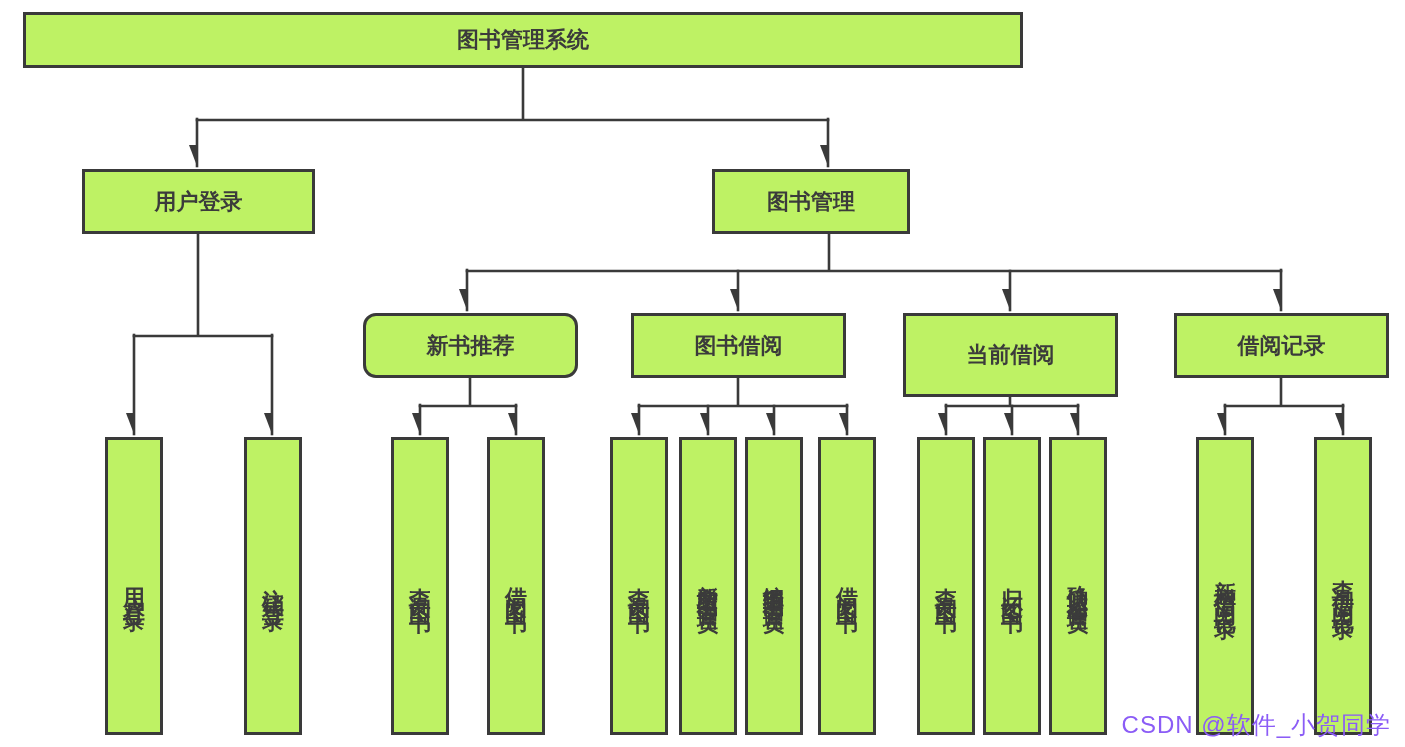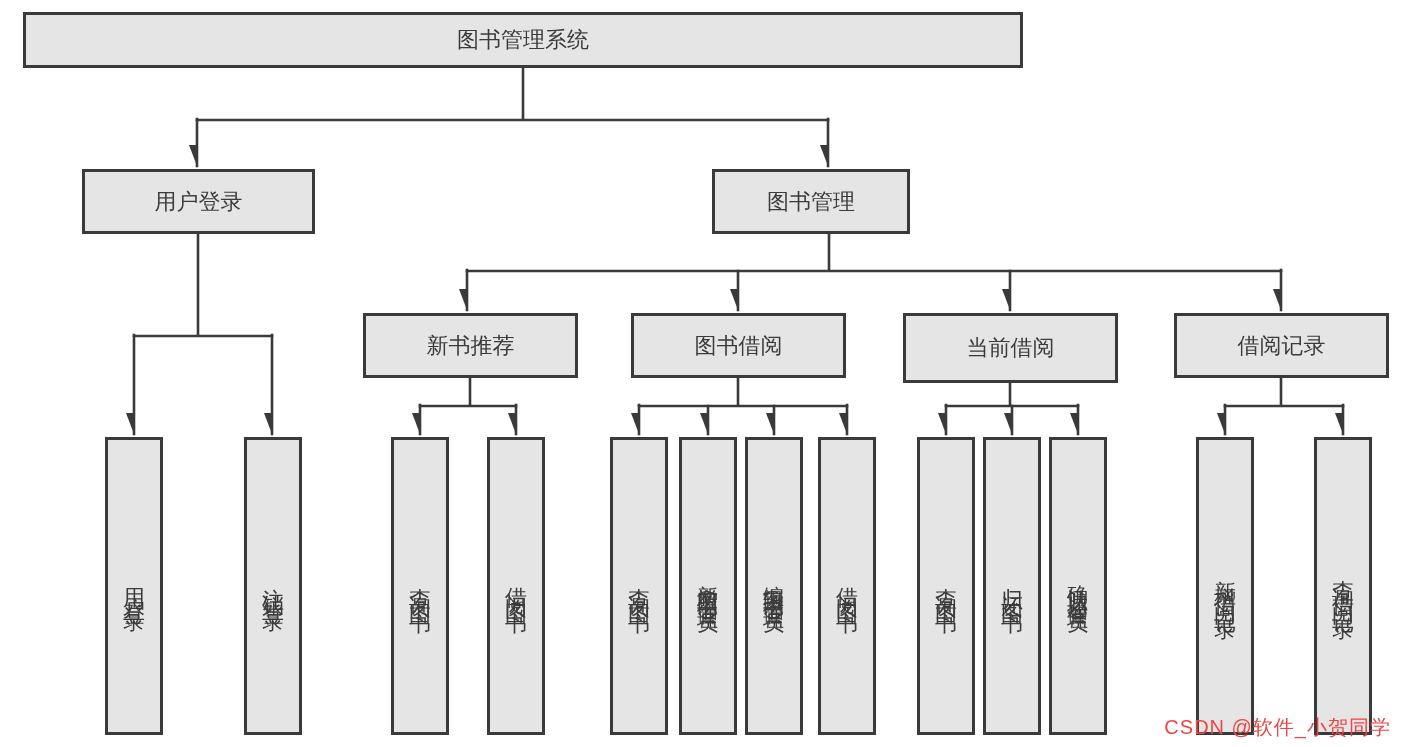--- a/index.html
+++ b/index.html
@@ -9,52 +9,53 @@
     background:#ffffff;
     font-family:"Liberation Sans","DejaVu Sans",sans-serif;
     color:#3a3a3a;
     overflow:hidden;
   }
   .connectors{position:absolute;left:0;top:0;width:1405px;height:747px;}
   .node{
     position:absolute;
     box-sizing:border-box;
     border:3px solid #3a3a3a;
-    background:#e5e5e5;
+    background:#bef264;
     display:flex;align-items:center;justify-content:center;
     font-size:22px;
     color:#3b3b3b;
     z-index:2;
+    font-weight:bold;
   }
   .node.h span{white-space:nowrap;}
   .node.v span{
     writing-mode:vertical-rl;
     letter-spacing:8px;
     line-height:1;
   }
   .node.v.tight span{letter-spacing:4px;font-size:21px;}
   
   .root-box   {left:23px;  top:12px;  width:1000px; height:56px;}
   .l2-a       {left:82px;  top:169px; width:233px;  height:65px;}
   .l2-b       {left:712px; top:169px; width:198px;  height:65px;}
-  .l3-1       {left:363px; top:313px; width:215px;  height:65px;}
+  .l3-1       {left:363px; top:313px; width:215px;  height:65px;border-radius:13px;}
   .l3-2       {left:631px; top:313px; width:215px;  height:65px;text-align:center;}
-  .l3-3       {left:903px; top:313px; width:215px;  height:70px;}
+  .l3-3       {left:903px; top:313px; width:215px;  height:84px;}
   .l3-4       {left:1174px;top:313px; width:215px;  height:65px;}
   .leaf       {top:437px;  width:58px; height:298px;}
   .lf-1 {left:105px;} .lf-2 {left:244px;}
   .lf-3 {left:391px;} .lf-4 {left:487px;}
   .lf-5 {left:610px;} .lf-6 {left:679px;} .lf-7 {left:745px;} .lf-8 {left:818px;}
   .lf-9 {left:917px;} .lf-10{left:983px;} .lf-11{left:1049px;}
   .lf-12{left:1196px;}.lf-13{left:1314px;}
   .watermark{
     position:absolute;
     right:14px;bottom:6px;
-    font-size:20px;
-    color:#ef4444;
+    font-size:24px;
+    color:#8b5cf6;
     z-index:3;
     letter-spacing:1px;
     white-space:nowrap;
   }
 </style>
 </head>
 <body>
 
 <div class="stage">
 

